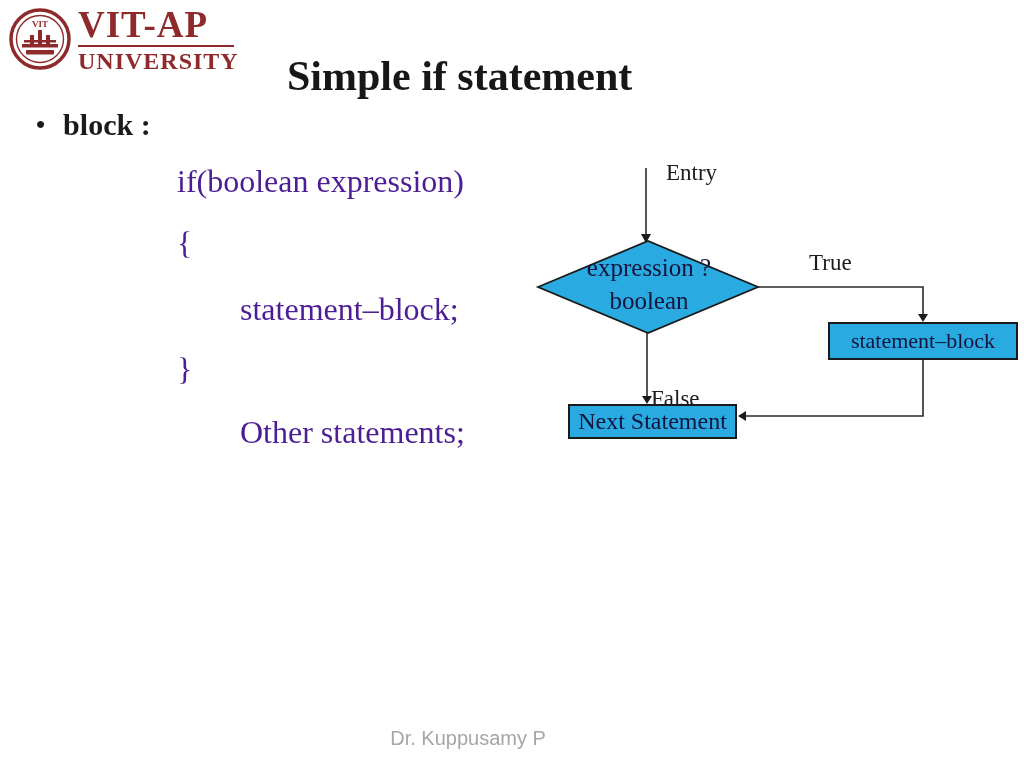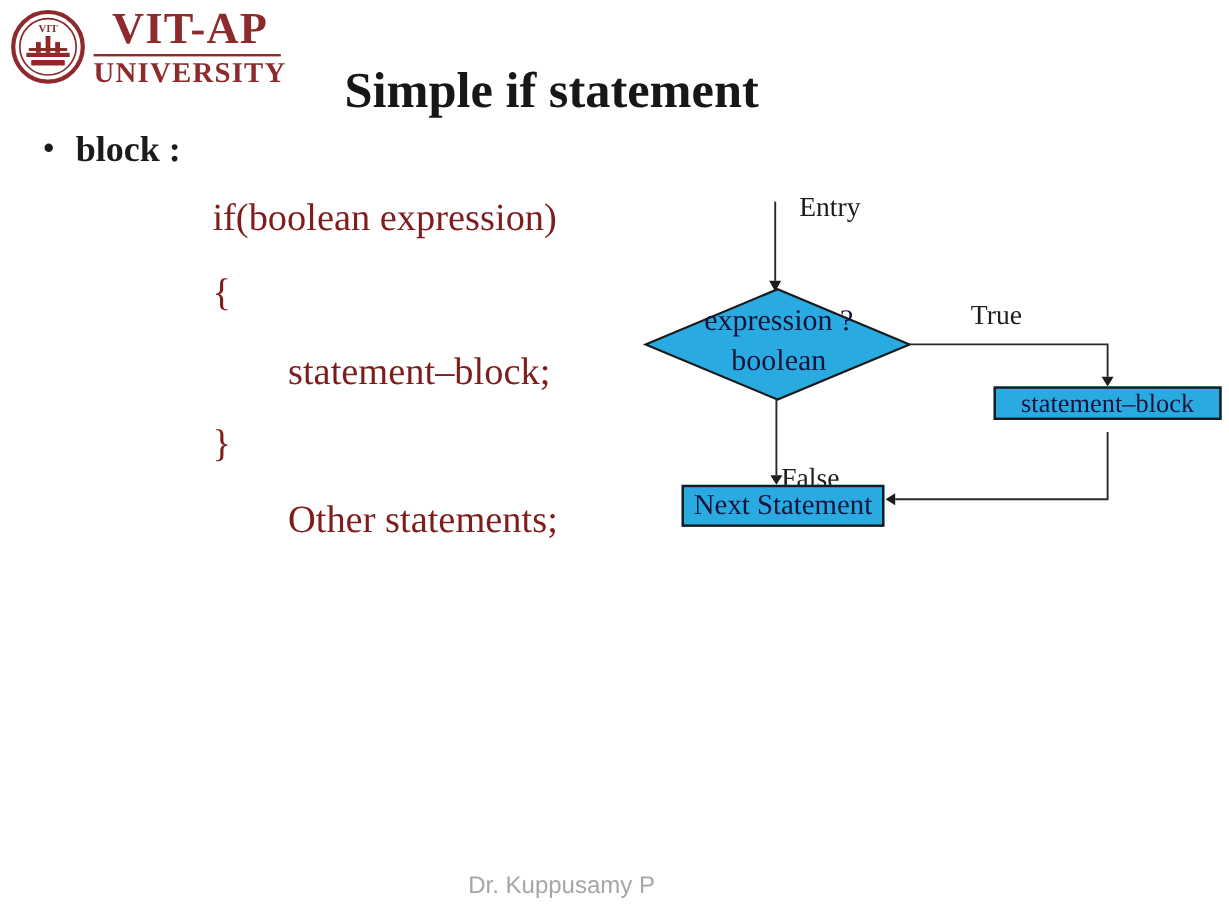--- a/index.html
+++ b/index.html
@@ -4,21 +4,21 @@
 <style>
   html,body{margin:0;padding:0;background:#ffffff;}
   .slide{
     position:relative;
     width:1024px;height:768px;
     background:#ffffff;
     font-family:"Liberation Serif","DejaVu Serif",serif;
     overflow:hidden;
   }
   
-  .logo{position:absolute;left:8px;top:6px;display:flex;align-items:flex-start;text-align:center;}
+  .logo{position:absolute;left:8px;top:6px;display:flex;align-items:flex-start;}
   .seal{width:64px;height:66px;}
   .wordmark{margin-left:6px;color:#8e2a2b;}
   .wm-top{
     font-weight:bold;font-size:37px;line-height:38px;letter-spacing:1px;
     color:#8e2a2b;
   }
   .wm-rule{height:2px;background:#8e2a2b;margin:1px 0 2px 0;width:156px;}
   .wm-bottom{
     font-weight:bold;font-size:24px;line-height:24px;letter-spacing:1px;
     color:#8e2a2b;
@@ -26,21 +26,21 @@
   
   .title{
     position:absolute;left:287px;top:24px;
     font-size:42px;font-weight:bold;color:#171717;white-space:nowrap;
   }
   
   .bullet-row{position:absolute;left:36px;top:108px;font-size:30px;font-weight:bold;color:#1b1b1b;}
   .bullet-marker{display:inline-block;margin-right:18px;font-size:26px;vertical-align:2px;}
   
   .code-line{
-    position:absolute;font-size:32px;color:#7f1d1d;white-space:pre;
+    position:absolute;font-size:32px;color:#4c1d95;white-space:pre;
     font-family:"Liberation Serif","DejaVu Serif",serif;
   }
   .cl-1{left:177px;top:163px;}
   .cl-2{left:177px;top:225px;}
   .cl-3{left:240px;top:291px;}
   .cl-4{left:177px;top:351px;}
   .cl-5{left:240px;top:414px;}
   
   .flowchart{position:absolute;left:0;top:0;width:1024px;height:768px;pointer-events:none;}
   .fc-svg{position:absolute;left:0;top:0;}
@@ -52,21 +52,21 @@
   .lbl-false{left:651px;top:354px;margin-top:32px;}
   .diamond-text{
     position:absolute;left:538px;top:251px;width:222px;
     text-align:center;font-size:25px;line-height:33px;color:#14143c;
   }
   .fc-box{
     position:absolute;background:#29abe2;border:2px solid #1a1a1a;
     box-sizing:border-box;display:flex;align-items:center;justify-content:center;
     color:#14143c;
   }
-  .box-statement{left:828px;top:322px;width:190px;height:28px;font-size:22px;}
+  .box-statement{left:828px;top:322px;width:190px;height:38px;font-size:22px;}
   .box-next{left:568px;top:404px;width:169px;height:35px;font-size:24px;}
   
   .footer{
     position:absolute;left:0;top:727px;width:936px;text-align:center;
     font-family:"Liberation Sans","DejaVu Sans",sans-serif;
     font-size:20px;color:#a6a6a6;
   }
 </style>
 </head>
 <body>

